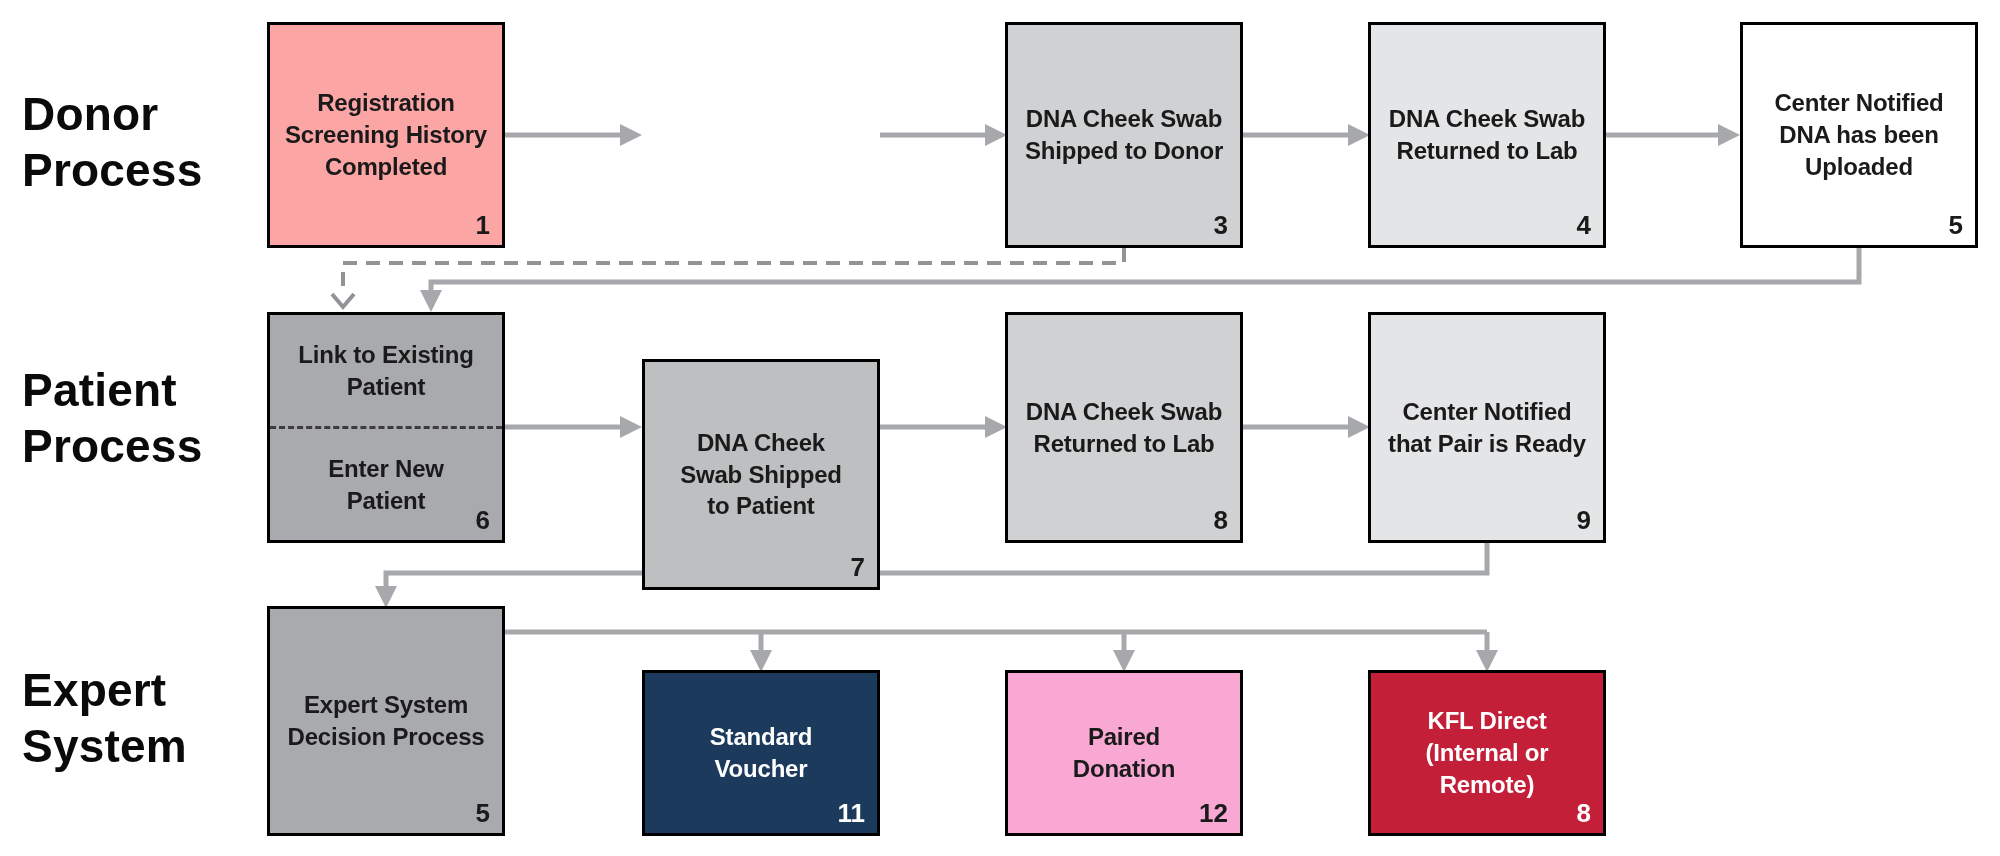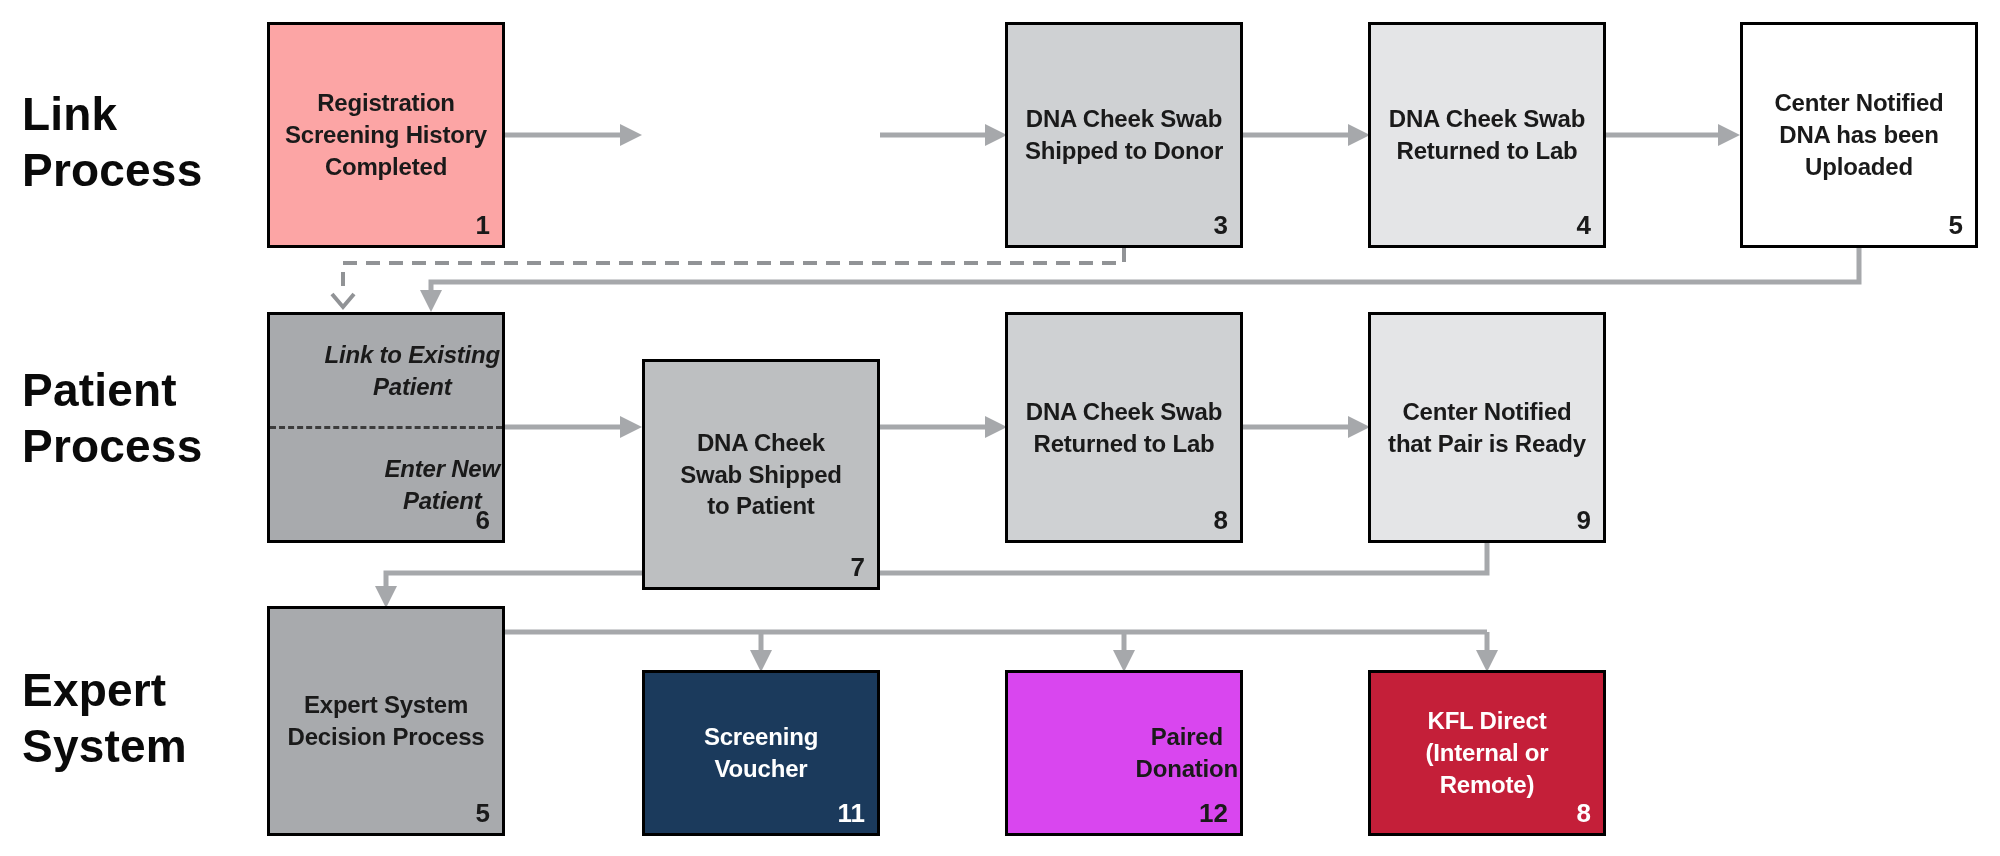--- a/index.html
+++ b/index.html
@@ -18,21 +18,21 @@
   }
   .fbox .lbl{
     white-space:pre-line;text-align:center;font-size:24px;font-weight:700;
     line-height:1.32;color:#1a1a1a;letter-spacing:-0.2px;padding:0 2px;
   }
   .fbox .num{
     position:absolute;right:12px;bottom:4px;font-size:26px;font-weight:700;color:#1a1a1a;
   }
   .fbox.light .lbl, .fbox.light .num{color:#ffffff;}
   .splitbox{flex-direction:column;align-items:stretch;justify-content:flex-start;}
-  .splitbox .half{flex:1;display:flex;align-items:center;justify-content:flex-end;font-style:italic;}
+  .splitbox .half{flex:1;display:flex;align-items:center;justify-content:center;}
   .splitbox .divider{height:0;border-top:3px dashed #3c3c3c;margin:0;}
 </style>
 </head>
 <body>
 
 <div class="stage">
 
   <svg class="wires" width="2000" height="856" viewBox="0 0 2000 856">
 
     <g fill="none" stroke-width="5" style="stroke: rgb(166, 168, 171);">
@@ -65,21 +65,21 @@
       <polygon points="1113,650 1135,650 1124,672"></polygon>
       <polygon points="1476,650 1498,650 1487,672"></polygon>
     </g>
 
     <g fill="none" stroke-width="4" style="stroke: rgb(145, 147, 150);">
       <path stroke-dasharray="14 9" d="M1124 248 V263 H343 V294"></path>
       <polyline points="332,294 343,307 354,294"></polyline>
     </g>
   </svg>
 
-  <div class="rowlabel" style="top:86px">Link
+  <div class="rowlabel" style="top:86px">Donor
 Process</div>
   <div class="rowlabel" style="top:362px">Patient
 Process</div>
   <div class="rowlabel" style="top:662px">Expert
 System</div>
 
   <div class="fbox" style="left: 267px; top: 22px; width: 238px; height: 226px; background-color: #fca5a5;">
     <div class="lbl">Registration
 Screening History
 Completed</div>
@@ -130,25 +130,25 @@
 that Pair is Ready</div>
     <span class="num">9</span>
   </div>
 
   <div class="fbox" style="left: 267px; top: 606px; width: 238px; height: 230px; background-color: rgb(168, 170, 173);">
     <div class="lbl">Expert System
 Decision Process</div>
     <span class="num">5</span>
   </div>
   <div class="fbox light" style="left: 642px; top: 670px; width: 238px; height: 166px; background-color: rgb(27, 58, 92);">
-    <div class="lbl">Screening
+    <div class="lbl">Standard
 Voucher</div>
     <span class="num">11</span>
   </div>
-  <div class="fbox" style="left: 1005px; top: 670px; width: 238px; height: 166px; background-color: #d946ef; justify-content: flex-end;">
+  <div class="fbox" style="left: 1005px; top: 670px; width: 238px; height: 166px; background-color: #f9a8d4;">
     <div class="lbl">Paired
 Donation</div>
     <span class="num">12</span>
   </div>
   <div class="fbox light" style="left: 1368px; top: 670px; width: 238px; height: 166px; background-color: rgb(196, 31, 57);">
     <div class="lbl">KFL Direct
 (Internal or
 Remote)</div>
     <span class="num">8</span>
   </div>

